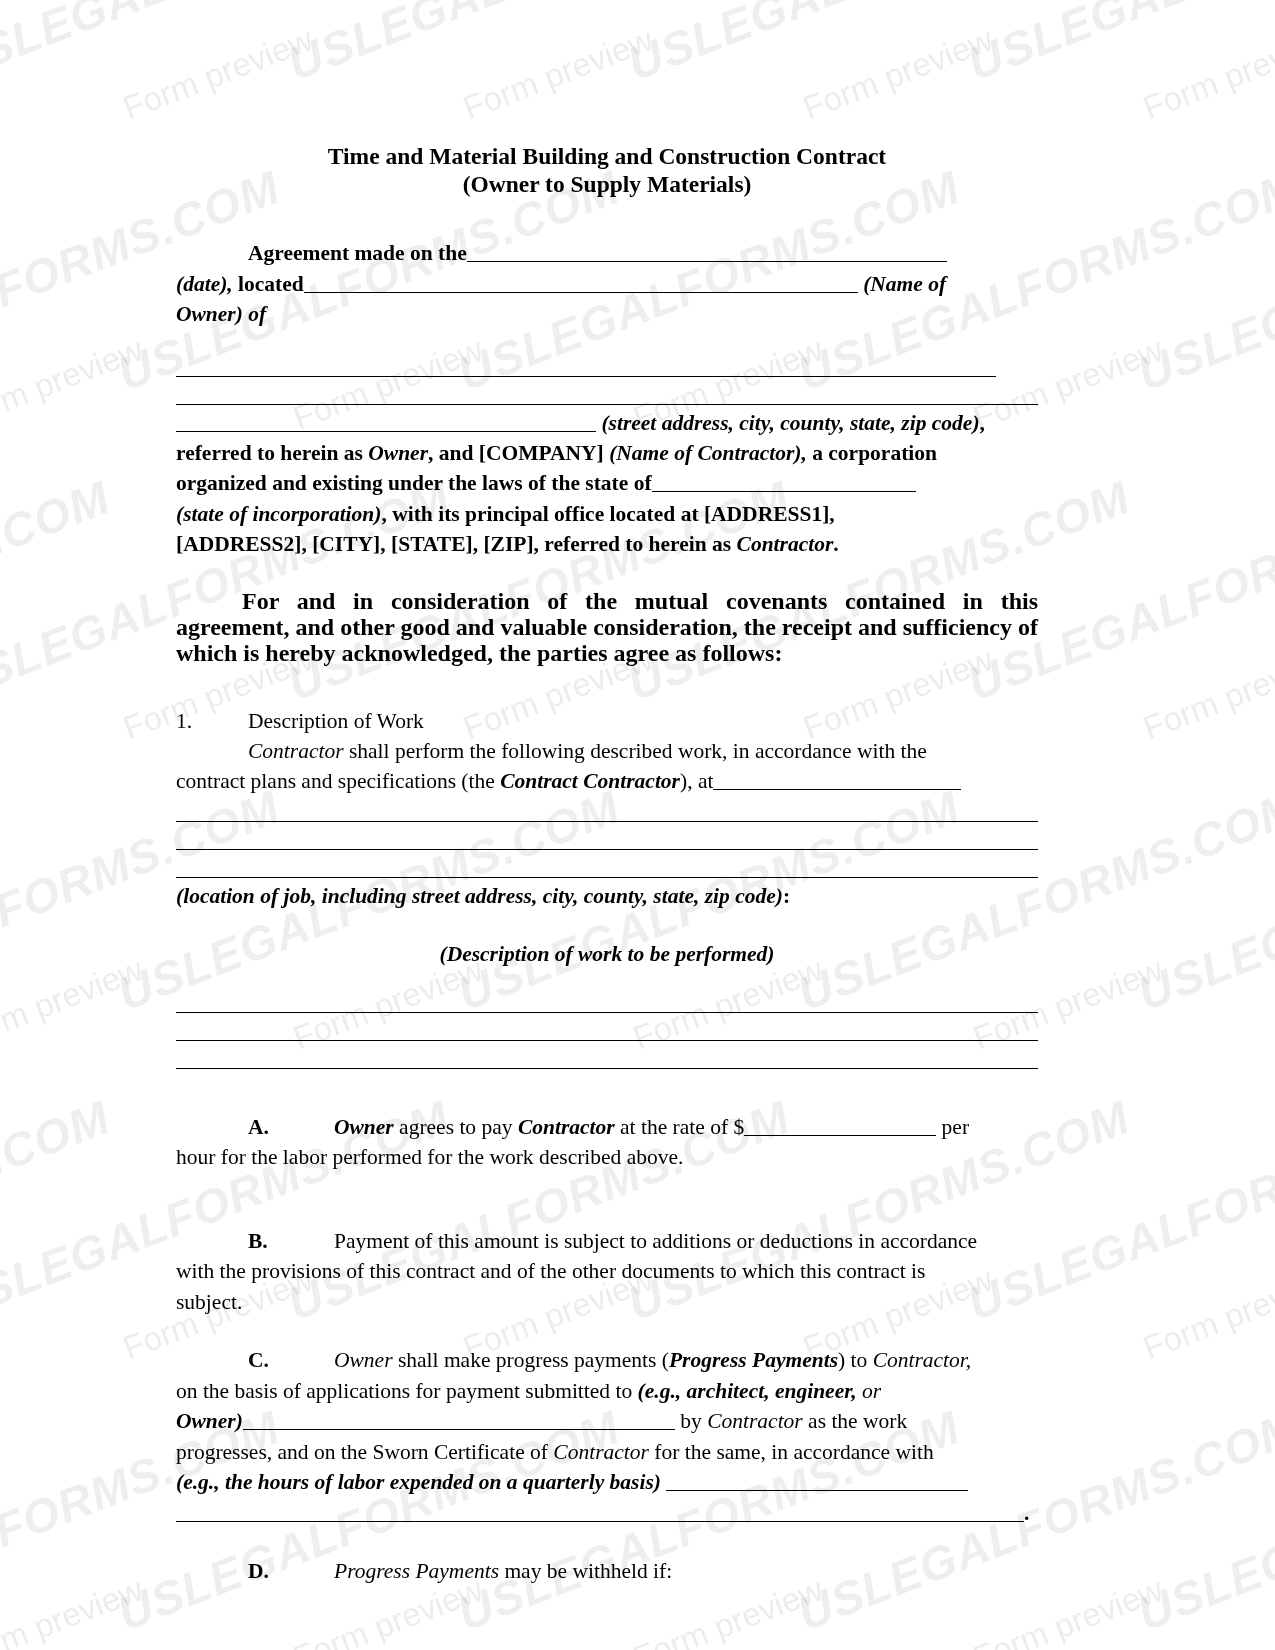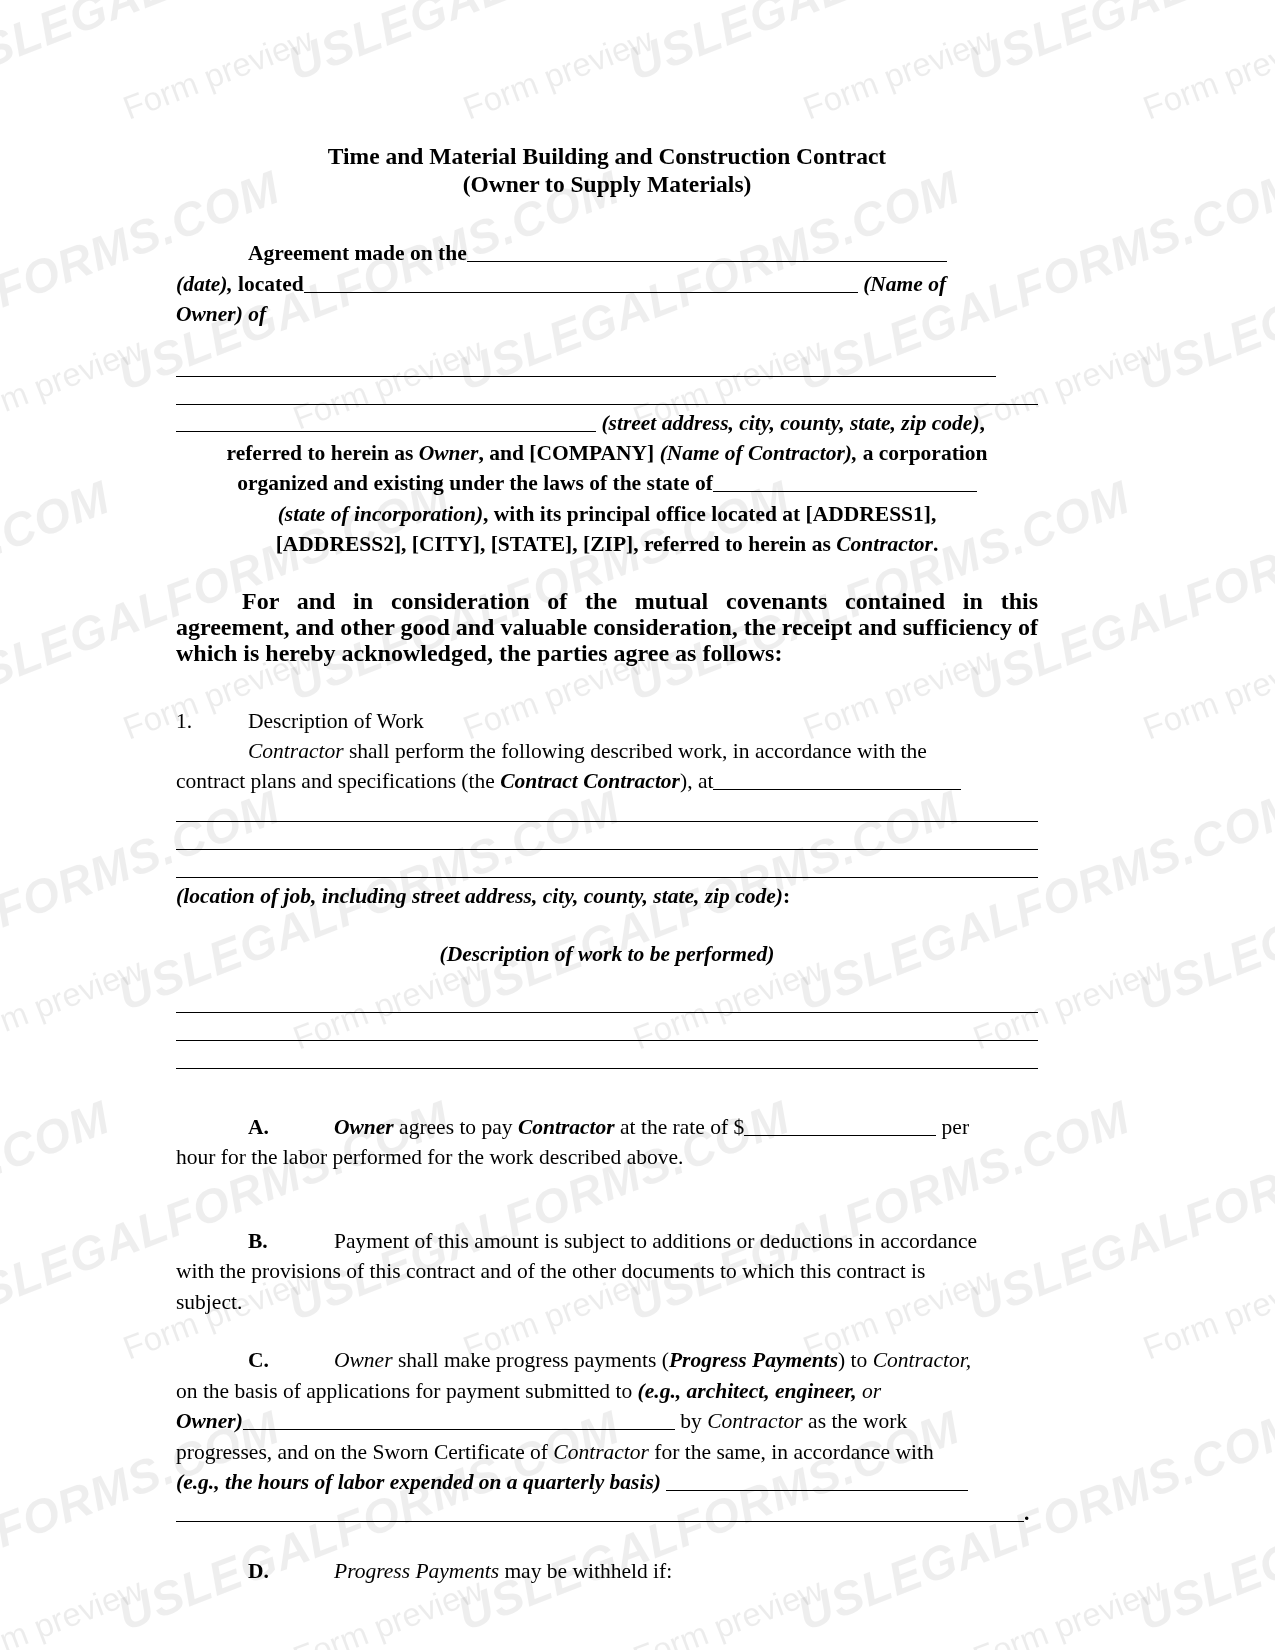--- a/index.html
+++ b/index.html
@@ -208,21 +208,21 @@
         <span class="rule"></span>
       </div>
     <div class="rule-row" style="width:862px;">
         <span class="rule"></span>
       </div>
 
     <div class="blk" style="text-align:left;position:relative;height:30px;">
       <span class="ln" style="width:420px;"></span><span class="bi">&nbsp;</span><span class="bi">(street address, city, county, state, zip code)</span><span class="bold">,</span>
     </div>
 
-    <div class="blk" style="text-align:center;">
+    <div class="blk" style="text-align:left;">
       <span class="bold">referred to herein as</span><span class="bold">&nbsp;</span><span class="bi">Owner</span><span class="bold">, and [COMPANY]</span><span class="bold">&nbsp;</span><span class="bi">(Name of Contractor),</span><span class="bold">&nbsp;</span><span class="bold">a corporation</span><br>
       <span class="bold">organized and existing under the laws of the state of</span><span class="ln" style="width:264px;"></span><br>
       <span class="bi">(state of incorporation)</span><span class="bold">, with its principal office located at [ADDRESS1],</span><br>
       <span class="bold">[ADDRESS2], [CITY], [STATE], [ZIP], referred to herein as</span><span class="bold">&nbsp;</span><span class="bi">Contractor</span><span class="bold">.</span>
     </div>
 
     <div class="spacer-md"></div>
 
     <div class="small-para">
       <span class="ind"></span><span>For and in consideration of the mutual covenants contained in this agreement, and other good</span>

